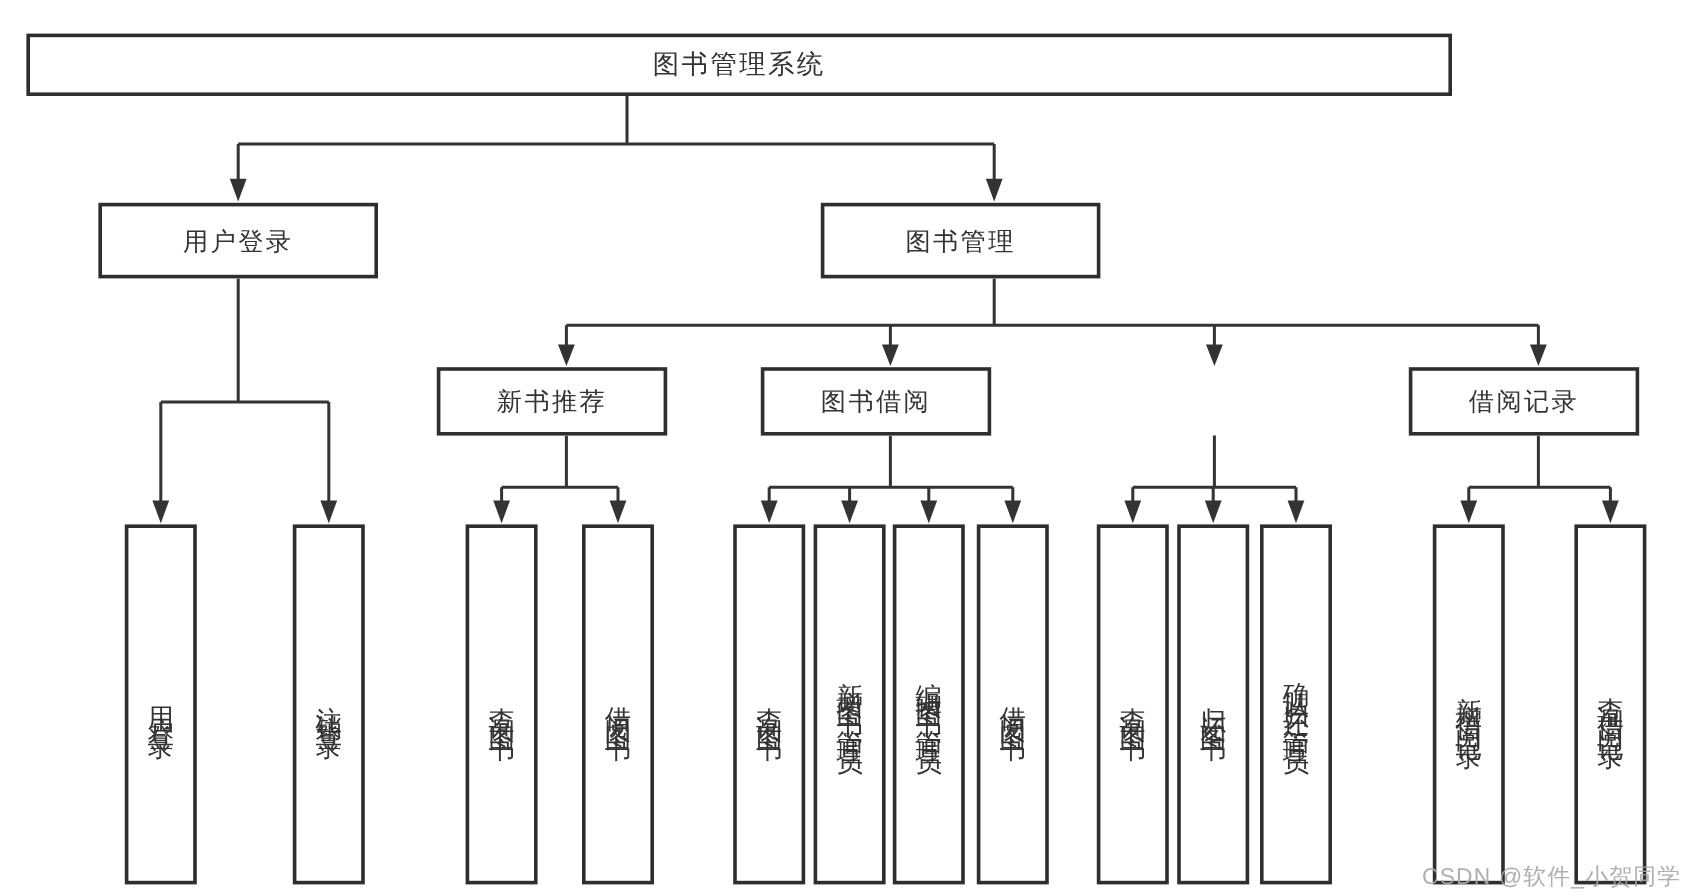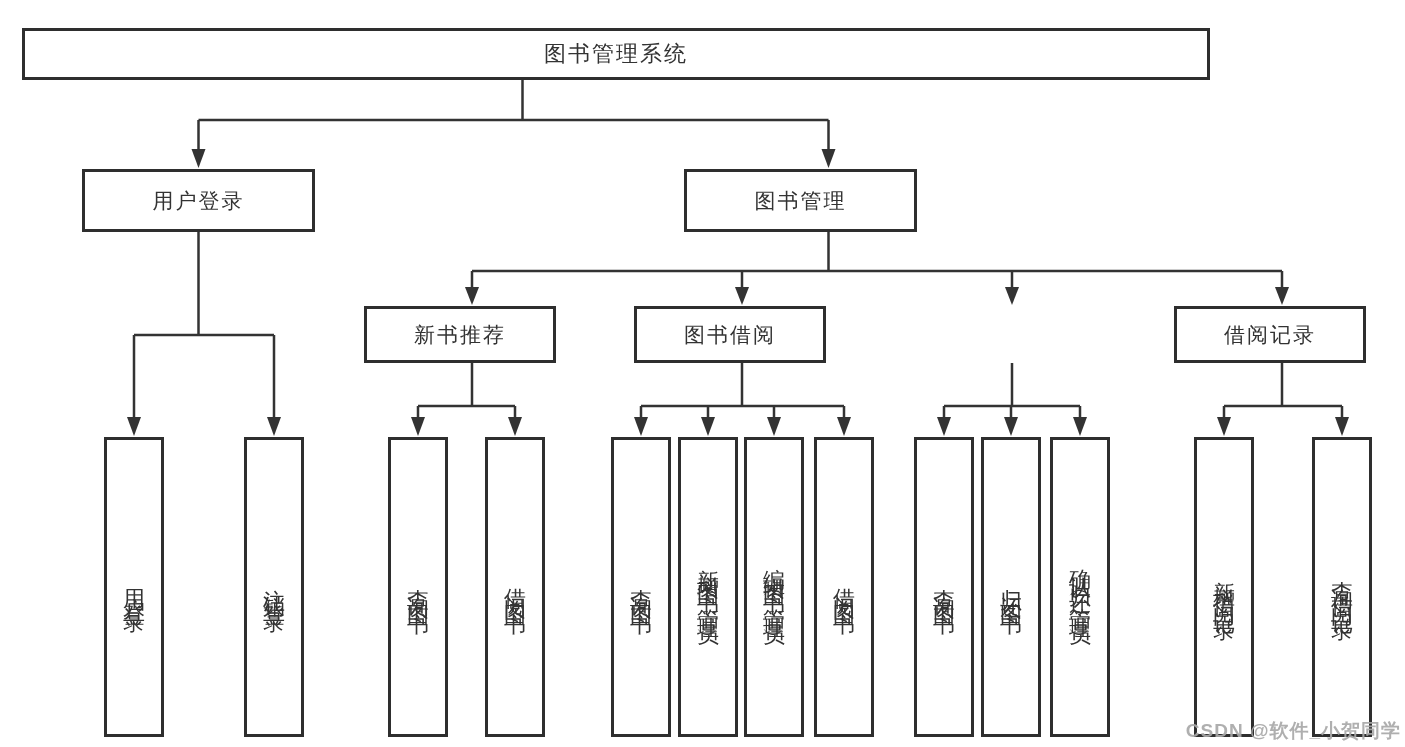--- a/index.html
+++ b/index.html
@@ -79,21 +79,20 @@
   .leaf-12 { left: 1194px; }
   .leaf-13 { left: 1312px; }
   .watermark {
     position: absolute;
     right: 4px;
     bottom: 3px;
     font-size: 19px;
     color: rgba(168, 168, 168, 0.92);
     letter-spacing: 1px;
     z-index: 5;
-    font-weight: bold;
   }
 </style>
 </head>
 <body>
 
 <div id="stage">
 
   <svg id="connectors" viewBox="0 0 1405 747" xmlns="http://www.w3.org/2000/svg">
     <path fill="none" stroke="#333333" stroke-width="2.5" d="
       M522.5 66 V120

